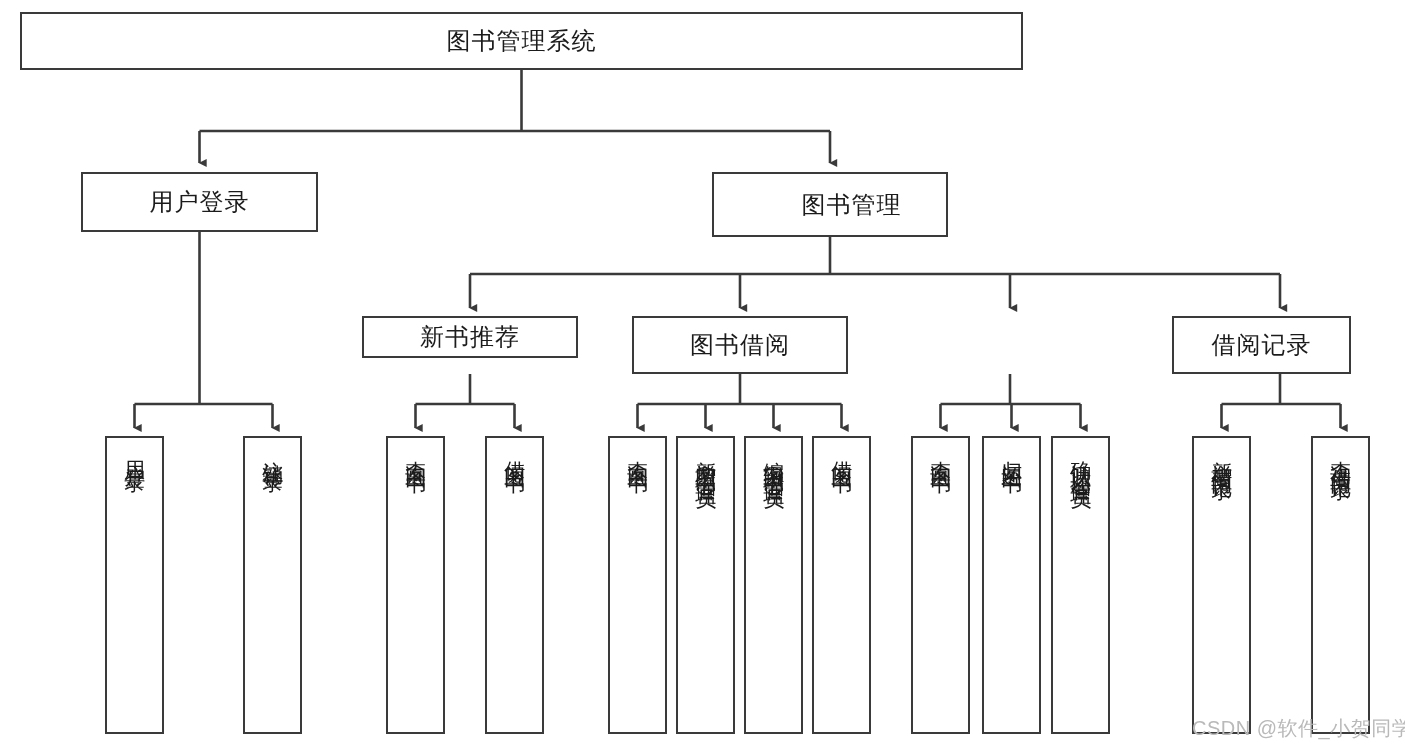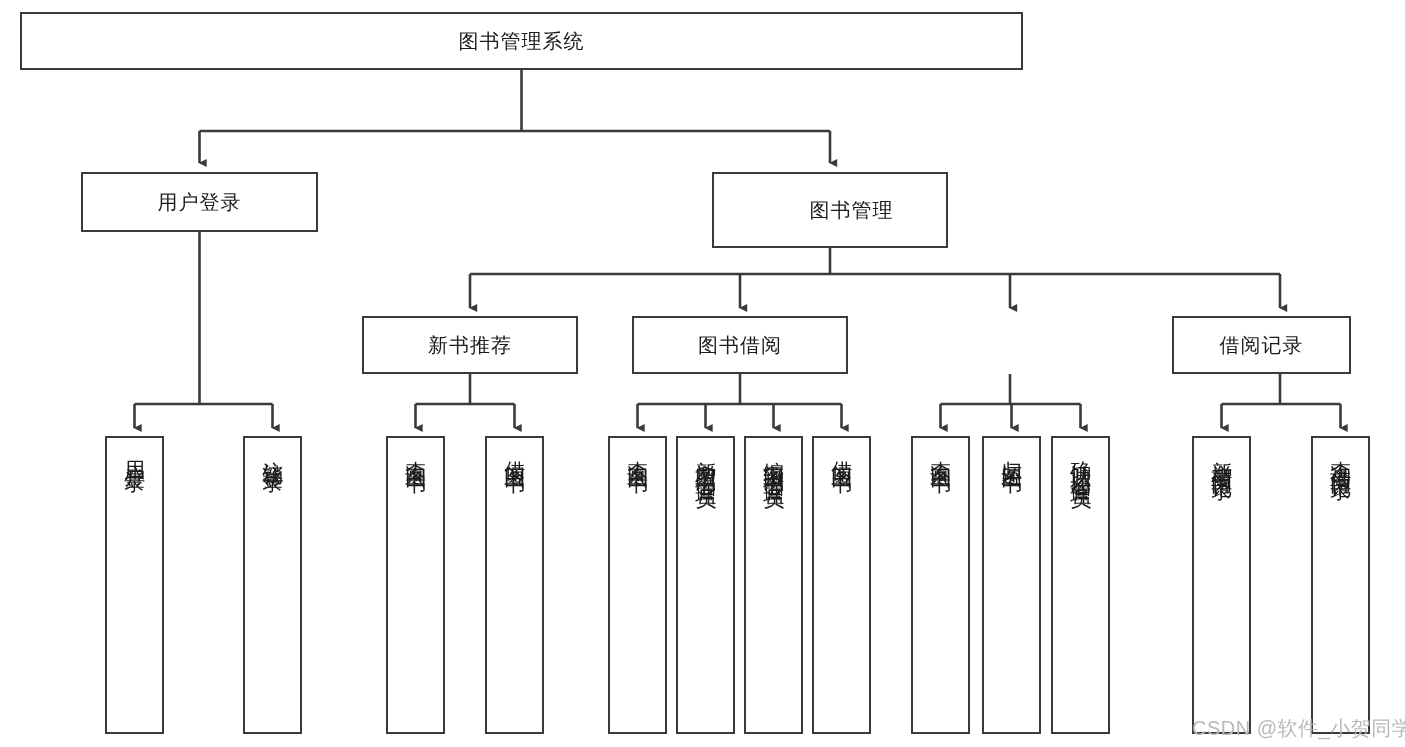--- a/index.html
+++ b/index.html
@@ -32,21 +32,21 @@
     box-sizing: border-box;
     background: #ffffff;
     border: 2px solid #3a3a3a;
     display: flex;
     align-items: center;
     justify-content: center;
     overflow: hidden;
   }
   .node-label {
     color: #1b1b1b;
-    font-size: 20px;
+    font-size: 24px;
     line-height: 1.25;
     letter-spacing: 1px;
     white-space: nowrap;
     text-align: center;
   }
   .node-box.vertical .node-label {
     writing-mode: vertical-rl;
     text-orientation: upright;
     letter-spacing: 4px;
     font-size: 21px;
@@ -120,25 +120,25 @@
     </g>
   </svg>
 
   <div class="node-box" id="node-level1" style="left: 20px; top: 12px; width: 1003px; height: 58px;">
     <span class="node-label">图书管理系统</span>
   </div>
 
   <div class="node-box" id="node-l2-0" style="left: 81px; top: 172px; width: 237px; height: 60px;">
     <span class="node-label">用户登录</span>
   </div>
-  <div class="node-box" id="node-l2-1" style="left: 712px; top: 172px; width: 236px; height: 76px; padding-left: 43px;">
+  <div class="node-box" id="node-l2-1" style="left: 712px; top: 172px; width: 236px; height: 65px; padding-left: 43px;">
     <span class="node-label">图书管理</span>
   </div>
 
-  <div class="node-box" id="node-l3-0" style="left: 362px; top: 316px; width: 216px; height: 58px;">
+  <div class="node-box" id="node-l3-0" style="left: 362px; top: 316px; width: 216px; height: 42px;">
     <span class="node-label">新书推荐</span>
   </div>
   <div class="node-box" id="node-l3-1" style="left: 632px; top: 316px; width: 216px; height: 58px;">
     <span class="node-label">图书借阅</span>
   </div>
   <div class="node-box" id="node-l3-3" style="left: 1172px; top: 316px; width: 179px; height: 58px;">
     <span class="node-label">借阅记录</span>
   </div>
 
   <div class="node-box vertical" id="node-leaf-0" style="left: 105px; top: 436px; width: 59px; height: 298px;">

